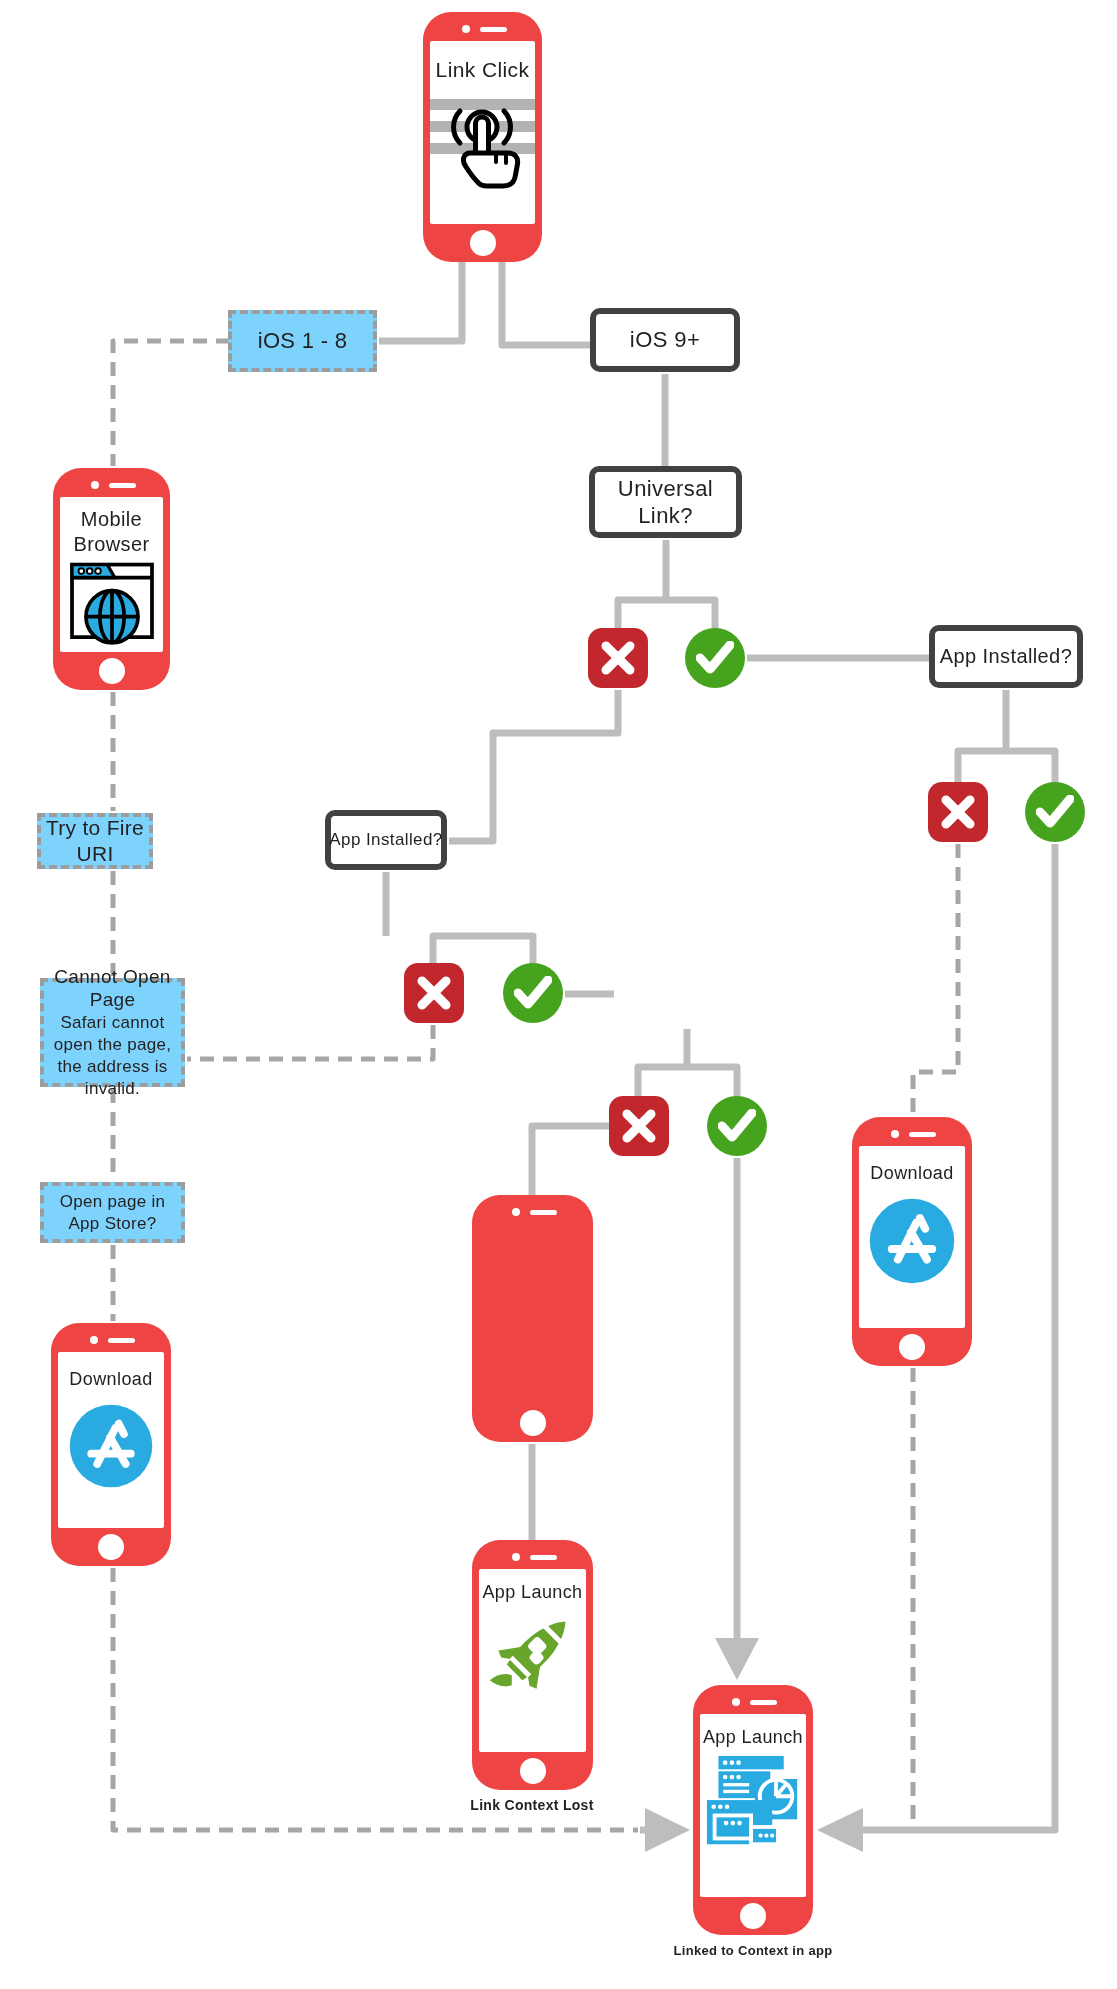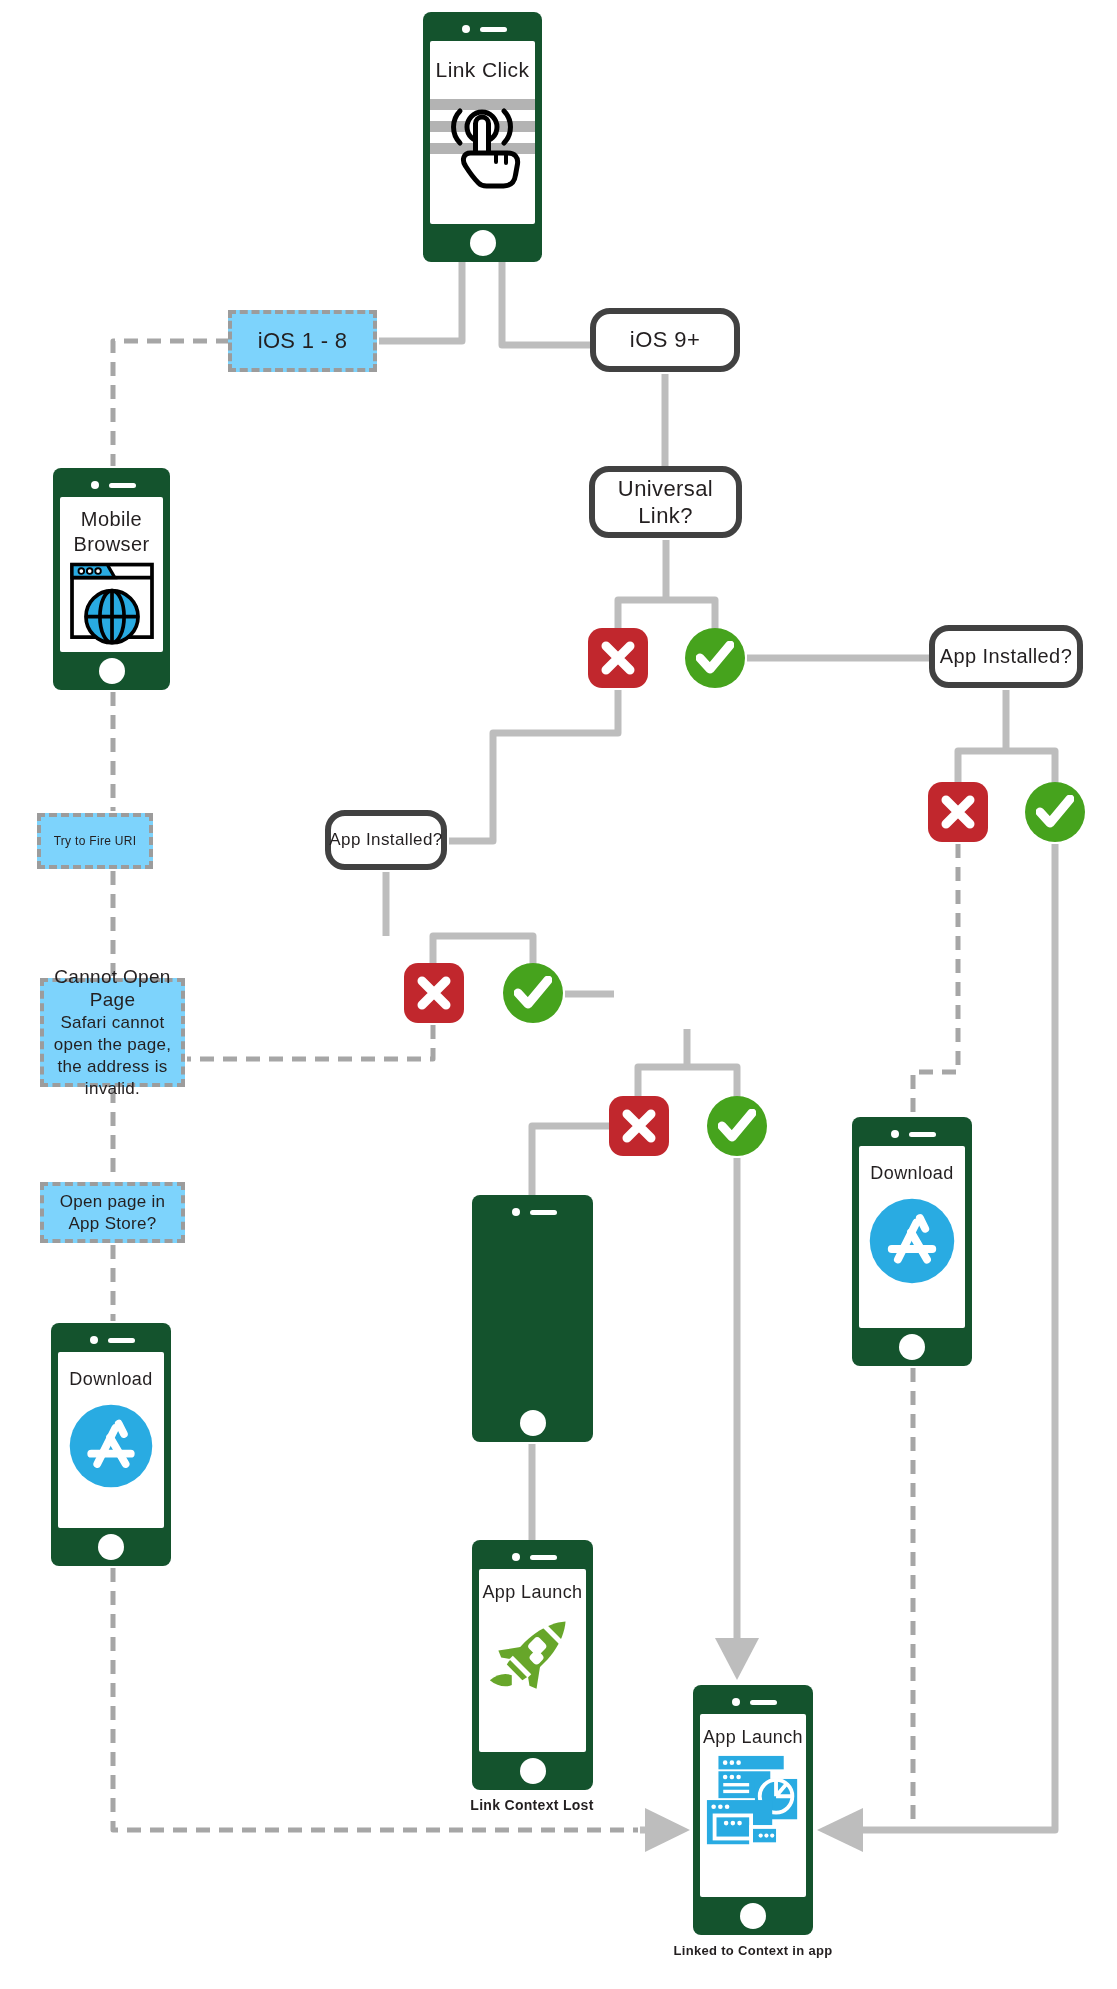--- a/index.html
+++ b/index.html
@@ -3,21 +3,21 @@
 <meta charset="utf-8">
 <style>
   html,body { margin:0; padding:0; background:#ffffff; }
   .canvas {
     position:relative; width:1117px; height:1989px; background:#ffffff;
     font-family:"Liberation Sans", sans-serif; color:#231f20; overflow:hidden;
   }
   .wires { position:absolute; left:0; top:0; z-index:1; }
 
   
-  .phone { position:absolute; background:#14532d; border-radius:8px; z-index:3; }
+  .phone { position:absolute; background:#ef4444; border-radius:28px; z-index:3; }
   .phone .cam {
     position:absolute; top:13px; left:calc(50% - 21px);
     width:8px; height:8px; border-radius:50%; background:#fff;
   }
   .phone .slot {
     position:absolute; top:15px; left:calc(50% - 3px);
     width:27px; height:5px; border-radius:3px; background:#fff;
   }
   .phone .screen {
     position:absolute; left:7px; right:7px; top:29px; bottom:38px;
@@ -26,21 +26,21 @@
   }
   .phone .home {
     position:absolute; bottom:6px; left:calc(50% - 13px);
     width:26px; height:26px; border-radius:50%; background:#fff;
   }
   .plabel { text-align:center; margin-top:16px; line-height:1.25; letter-spacing:.4px; }
 
   
   .solid-box {
     position:absolute; box-sizing:border-box; background:#fff;
-    border:6px solid #414141; border-radius:20px; z-index:3;
+    border:6px solid #414141; border-radius:10px; z-index:3;
     display:flex; align-items:center; justify-content:center;
     text-align:center; line-height:1.25; letter-spacing:.4px;
   }
   .dashed-box {
     position:absolute; box-sizing:border-box; background:#7dd3fc;
     border:4px dashed #9c9c9c; z-index:3;
     display:flex; flex-direction:column; align-items:center; justify-content:center;
     text-align:center; line-height:1.25; letter-spacing:.3px;
   }
 
@@ -167,21 +167,21 @@
     <svg width="34" height="34" viewBox="0 0 34 34">
       <path d="M5,5 L29,29 M29,5 L5,29" stroke="#fff" stroke-width="9" stroke-linecap="round" fill="none"></path>
     </svg>
   </div>
   <div class="check" style="left:1025px;top:782px">
     <svg width="38" height="34" viewBox="0 0 38 34">
       <path d="M4,17 L14,28 L34,4" stroke="#fff" stroke-width="9" stroke-linecap="round" stroke-linejoin="round" fill="none"></path>
     </svg>
   </div>
 
-  <div class="dashed-box" style="left:37px;top:813px;width:116px;height:56px;font-size:12px">
+  <div class="dashed-box" style="left:37px;top:813px;width:116px;height:56px;font-size:21px">
     <span>Try to Fire URI</span>
   </div>
 
   <div class="solid-box" style="left:325px;top:810px;width:122px;height:60px;font-size:17px;white-space:nowrap">
     <span>App Installed?</span>
   </div>
 
   <div class="xmark" style="left:404px;top:963px">
     <svg width="34" height="34" viewBox="0 0 34 34">
       <path d="M5,5 L29,29 M29,5 L5,29" stroke="#fff" stroke-width="9" stroke-linecap="round" fill="none"></path>

